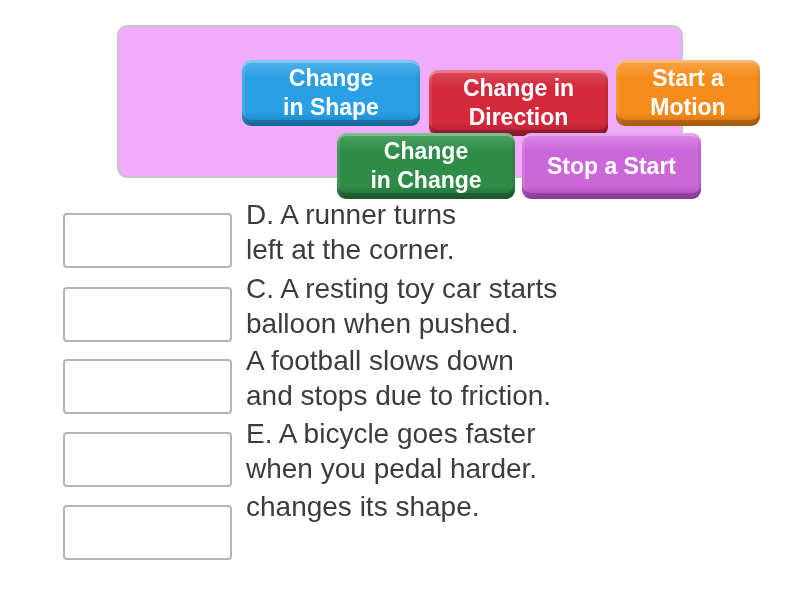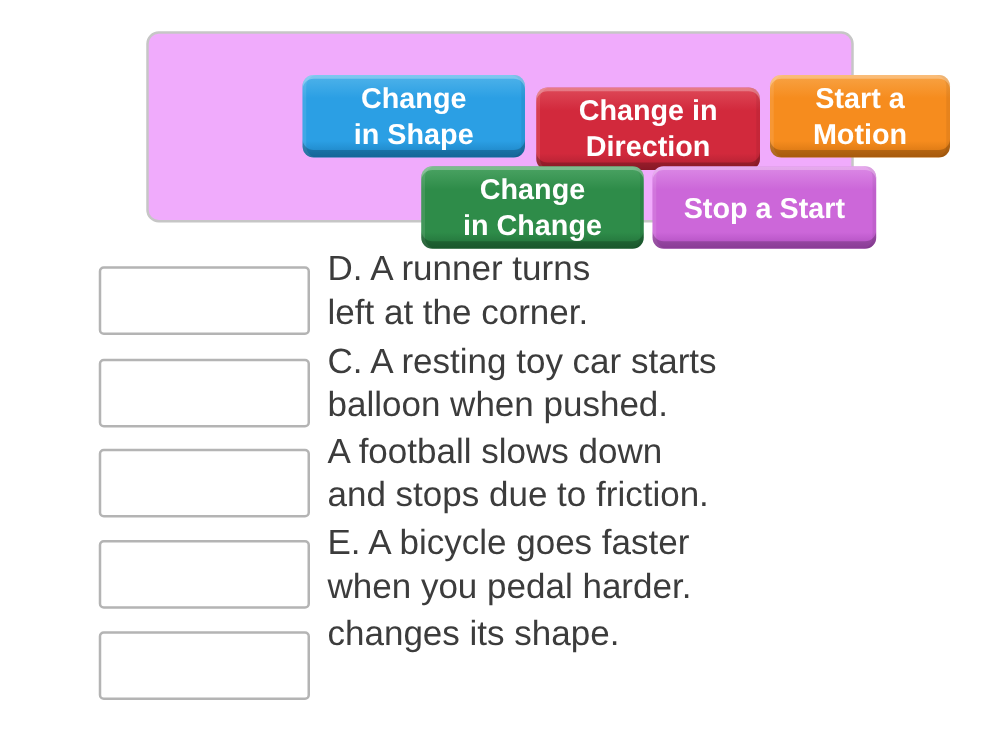--- a/index.html
+++ b/index.html
@@ -52,21 +52,21 @@
   .tile-orange  { left: 497px; top: 33px; width: 144px; height: 66px;
                   background: linear-gradient(#F8A345, #F68C1E 28%, #F68C1E 80%, #D07110); }
   .tile-green   { left: 218px; top: 106px; width: 178px; height: 66px;
                   background: linear-gradient(#4CA464, #2E8C49 28%, #2E8C49 80%, #206C37); }
   .tile-magenta { left: 403px; top: 106px; width: 179px; height: 66px;
                   background: linear-gradient(#DC8AE6, #CC67D9 28%, #CC67D9 80%, #AB4ABB); }
 
   
   .match-row {
     position: absolute;
-    left: 79px;
+    left: 63px;
     width: 680px;
     height: 73px;
   }
   .row-1 { top: 197px; }
   .row-2 { top: 271px; }
   .row-3 { top: 343px; }
   .row-4 { top: 416px; }
   .row-5 { top: 489px; }
 
   .drop-box {

